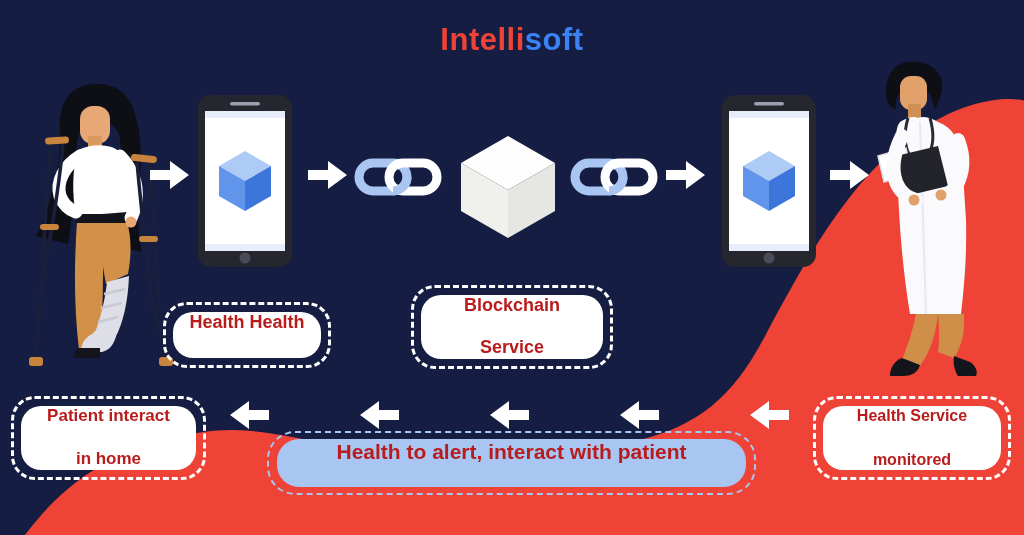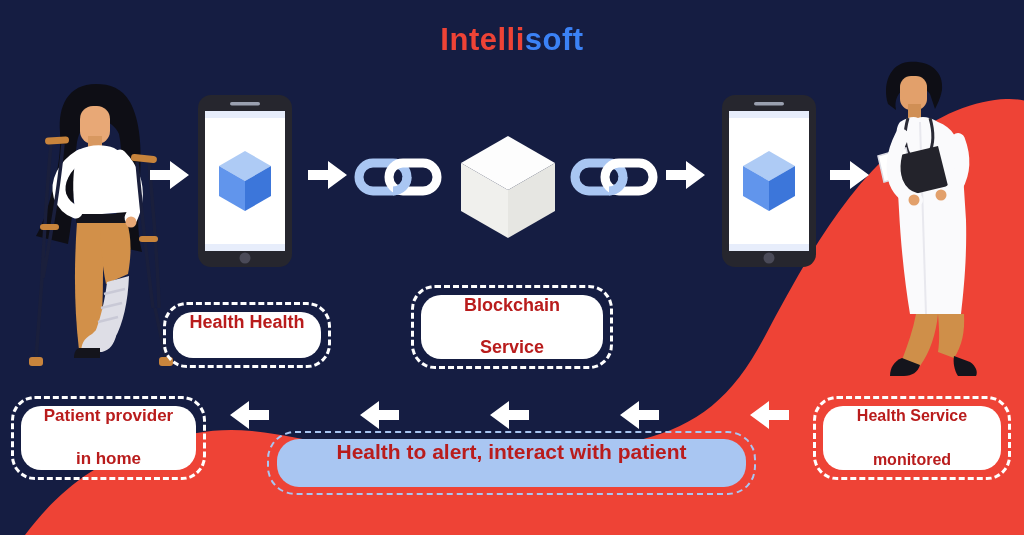--- a/index.html
+++ b/index.html
@@ -182,21 +182,21 @@
 
   <div class="dashedbox" style="left:411px;top:285px;width:202px;height:84px;">
     <div class="pill">
       <div>Blockchain</div>
       <div>Service</div>
     </div>
   </div>
 
   <div class="dashedbox" style="left:11px;top:396px;width:195px;height:84px;">
     <div class="pill" style="font-size:17px;">
-      <div>Patient provider</div>
+      <div>Patient interact</div>
       <div>in home</div>
     </div>
   </div>
 
   <div class="dashedbox" style="left:813px;top:396px;width:198px;height:84px;">
     <div class="pill" style="font-size:16px;">
       <div>Health Service</div>
       <div>monitored</div>
     </div>
   </div>

